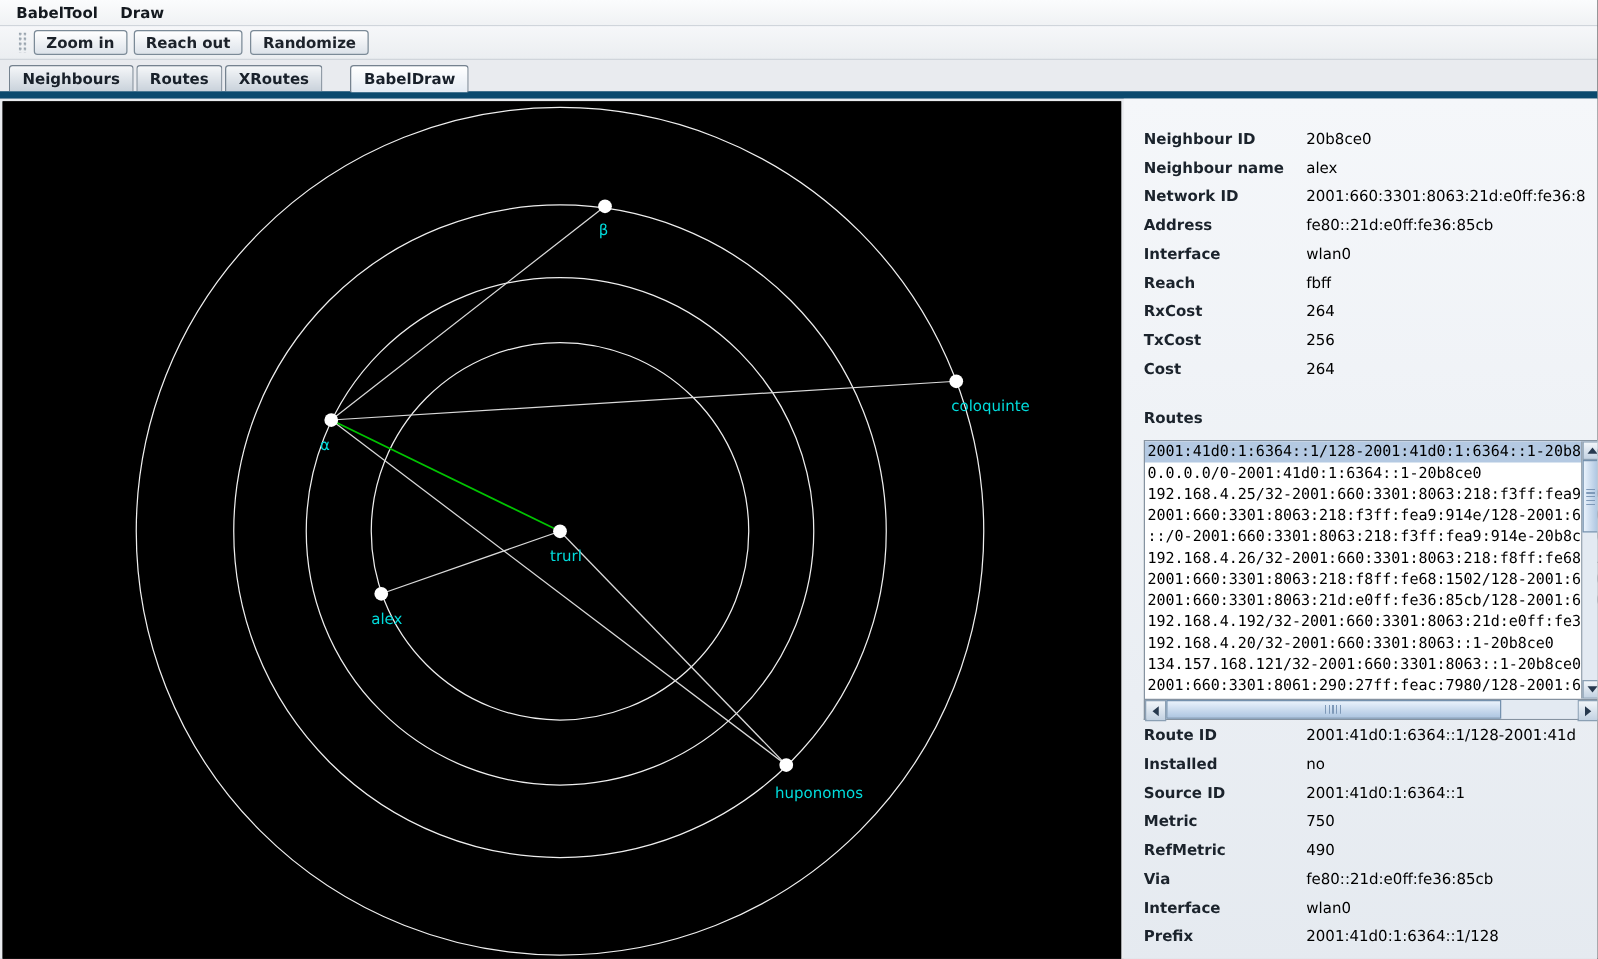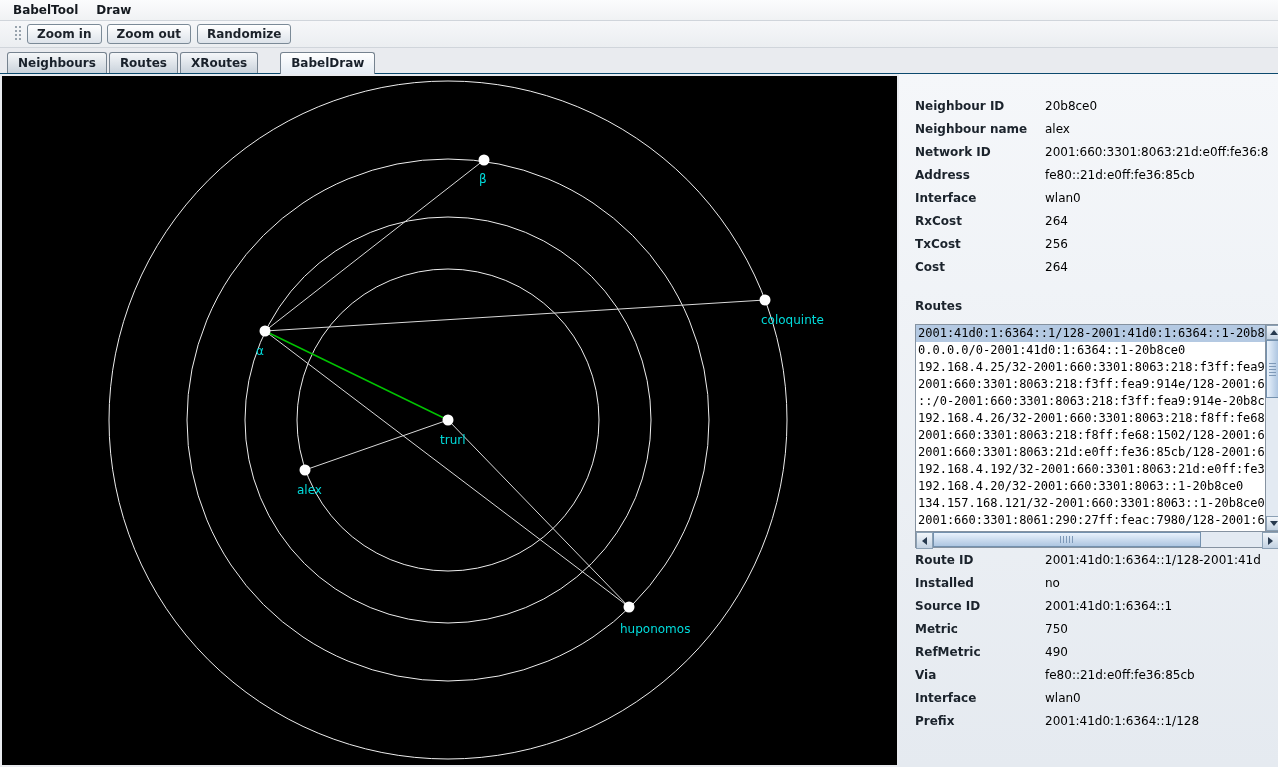--- a/index.html
+++ b/index.html
@@ -17,21 +17,21 @@
   .grip{width:6px;height:16px;margin:0 6px 0 2px;
         background-image:radial-gradient(circle at 1px 1px,#98a3ad 1px,transparent 1.3px);
         background-size:4px 4px;}
   .tb-btn{font-family:inherit;font-size:12px;font-weight:bold;color:#1c222a;
           background:linear-gradient(#ffffff,#dde3ea);border:1px solid #7b8a97;
           border-radius:3px;padding:2px 9px;margin-right:5px;cursor:default;}
   .tb-btn.gap{margin-left:1px;}
 
   
   .tabbar{height:25px;background:#e9ebef;display:flex;align-items:flex-end;gap:2px;
-          padding-left:7px;border-bottom:1px solid #0c4a6e;}
+          padding-left:7px;border-bottom:6px solid #0c4a6e;}
   .tab{font-size:12px;font-weight:bold;color:#18202a;padding:3px 10px;
        border:1px solid #75828f;border-bottom:none;border-radius:3px 3px 0 0;
        background:linear-gradient(#f5f7f9,#c9d2db);position:relative;cursor:default;}
   .tab.active{background:linear-gradient(#ffffff,#e4ebf3);margin-bottom:-1px;
               padding-bottom:4px;z-index:2;margin-left:20px;}
 
   
   .content{display:flex;height:693px;background:#e9ebef;}
   .canvas{width:895px;height:689px;margin:2px;background:#000;position:relative;flex:none;}
   .canvas svg{display:block;}
@@ -85,21 +85,21 @@
 <div>
 
   <div class="menubar">
     <span class="menu-item">BabelTool</span>
     <span class="menu-item">Draw</span>
   </div>
 
   <div class="toolbar">
     <div class="grip"></div>
     <button class="tb-btn">Zoom in</button>
-    <button class="tb-btn">Zoom out</button>
+    <button class="tb-btn">Reach out</button>
     <button class="tb-btn gap">Randomize</button>
   </div>
 
   <div class="tabbar">
     <div class="tab">Neighbours</div>
     <div class="tab">Routes</div>
     <div class="tab">XRoutes</div>
     <div class="tab active">BabelDraw</div>
   </div>
 
@@ -160,20 +160,24 @@
           <span class="kv-label">Network ID</span>
           <span class="kv-value">2001:660:3301:8063:21d:e0ff:fe36:8</span>
         </div>
         <div class="kv-row">
           <span class="kv-label">Address</span>
           <span class="kv-value">fe80::21d:e0ff:fe36:85cb</span>
         </div>
         <div class="kv-row">
           <span class="kv-label">Interface</span>
           <span class="kv-value">wlan0</span>
+        </div>
+        <div class="kv-row">
+          <span class="kv-label">Reach</span>
+          <span class="kv-value">fbff</span>
         </div>
         <div class="kv-row">
           <span class="kv-label">RxCost</span>
           <span class="kv-value">264</span>
         </div>
         <div class="kv-row">
           <span class="kv-label">TxCost</span>
           <span class="kv-value">256</span>
         </div>
         <div class="kv-row">

